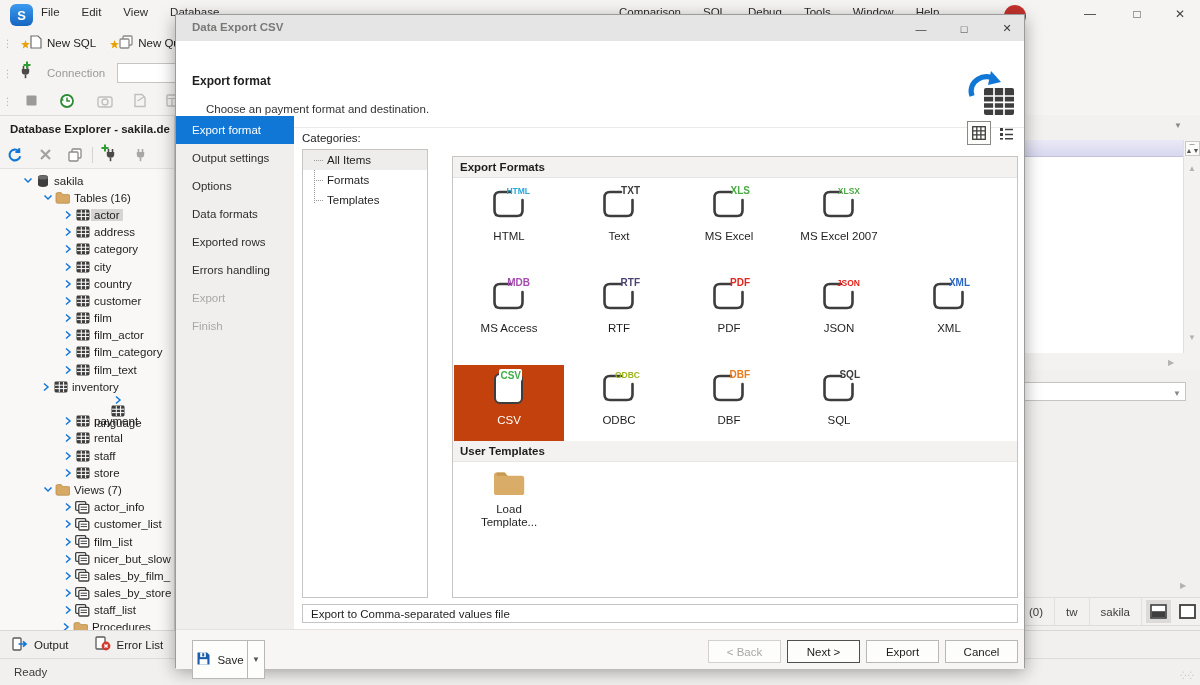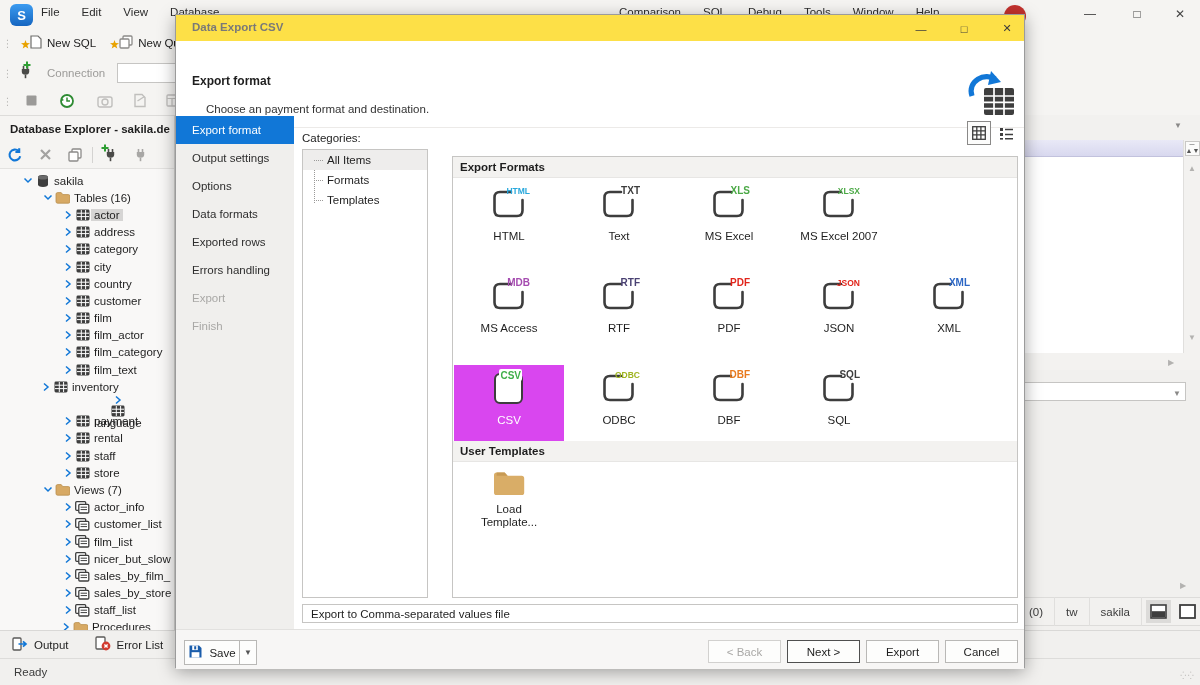--- a/index.html
+++ b/index.html
@@ -63,21 +63,21 @@
   .ed-status { left:1018px; top:597px; width:182px; height:29px; background:#f2f1ef; border-top:1px solid #dddcda;
                border-bottom:1px solid #dddcda; display:flex; align-items:center; }
   .ed-status .seg { padding:0 11px; border-right:1px solid #e0dfdd; height:29px; display:flex; align-items:center; color:#3c3c3c; }
   .sqbtn { width:26px; height:23px; display:flex; align-items:center; justify-content:center; margin-left:4px; }
   .sqbtn.on { background:#dcdbd9; }
   .grip { color:#c0bfbd; font-size:10px; letter-spacing:1px; }
 
   
   .dialog { left:175px; top:14px; width:850px; height:654px; background:#fff;
             border:1px solid #9b9b9b; box-shadow:0 4px 16px rgba(0,0,0,.35); z-index:10; }
-  .dlg-title { left:0; top:0; width:100%; height:26px; background:#fde047;text-decoration:underline; }
+  .dlg-title { left:0; top:0; width:100%; height:26px; background:#e5e5e5;text-decoration:underline; }
   .dlg-title-text { left:16px; top:6px; font-weight:bold; color:#7a7978; }
   .dlg-ctl { width:30px; height:19px; display:flex; align-items:center; justify-content:center; color:#3c3c3c; font-size:11px; }
   .dlg-header { left:0; top:26px; width:100%; height:87px; background:#fff; border-bottom:1px solid #eceae8; }
   .dlg-h1 { left:16px; top:33px; font-weight:bold; font-size:12px; }
   .dlg-h2 { left:30px; top:62px; color:#333; }
   .steps { left:0; top:101px; width:118px; height:513px; background:#f0efed; }
   .step { height:28px; display:flex; align-items:center; padding-left:16px; color:#2e2e2e; }
   .step.active { background:#1177d7; color:#fff; }
   .step.disabled { color:#a9a8a6; }
   .cat-label { left:126px; top:117px; }
@@ -85,30 +85,30 @@
   .cat-item { height:20px; display:flex; align-items:center; position:relative; padding-left:24px; }
   .cat-item.selected { background:#eeedec; }
   .cat-item .dot-h { position:absolute; left:11px; top:10px; width:9px; border-top:1px dotted #9a9998; }
   .cat-rail { position:absolute; left:11px; top:13px; height:40px; border-left:1px dotted #9a9998; }
   .fmt-panel { left:276px; top:141px; width:566px; height:442px; background:#fff; border:1px solid #c6c5c3; overflow:hidden; }
   .grp-hdr { position:absolute; left:0; width:100%; height:21px; background:#f3f2f0; border-bottom:1px solid #e7e6e4;
              font-weight:bold; display:flex; align-items:center; padding-left:7px; }
   .fmt-row { position:absolute; left:1px; width:562px; display:flex; }
   .tile { width:110px; height:76px; display:flex; flex-direction:column; align-items:center; padding-top:2px; }
   .tile .flabel { margin-top:3px; color:#1e1e1e; text-align:center; line-height:13px; }
-  .tile.selected { background:#d946ef; }
+  .tile.selected { background:#c2410c; }
   .tile.selected .flabel { color:#fff; }
   .desc-bar { left:126px; top:589px; width:716px; height:19px; background:#fff; border:1px solid #c6c5c3;
               display:flex; align-items:center; padding-left:8px; }
   .dlg-btnrow { left:0; top:614px; width:100%; height:40px; background:#f7f6f5; border-top:1px solid #e2e1df; }
   .btn { position:absolute; top:10px; height:23px; background:#fdfdfc; border:1px solid #b9b8b6;
          display:flex; align-items:center; justify-content:center; width:73px; color:#1e1e1e; }
   .btn.default { border-color:#4f4f4f; }
   .btn.disabled { color:#a9a8a6; border-color:#d2d1cf; }
-  .savebtn { position:absolute; left:8px; top:10px; height:25px; display:flex; }
+  .savebtn { position:absolute; left:16px; top:10px; height:39px; display:flex; }
   .save-main { width:56px; border:1px solid #b9b8b6; background:#fdfdfc; display:flex; align-items:center;
                justify-content:center; gap:6px; }
   .save-arrow { width:17px; border:1px solid #b9b8b6; border-left:none; background:#fdfdfc;
                 display:flex; align-items:center; justify-content:center; color:#555; font-size:8px; }
   .viewtoggles { left:791px; top:106px; display:flex; gap:3px; }
   .vbtn { width:24px; height:24px; display:flex; align-items:center; justify-content:center;
           border:1px solid transparent; background:transparent; }
   .vbtn.on { border-color:#8a8988; background:#fcfcfb; }
 </style>
 </head>

